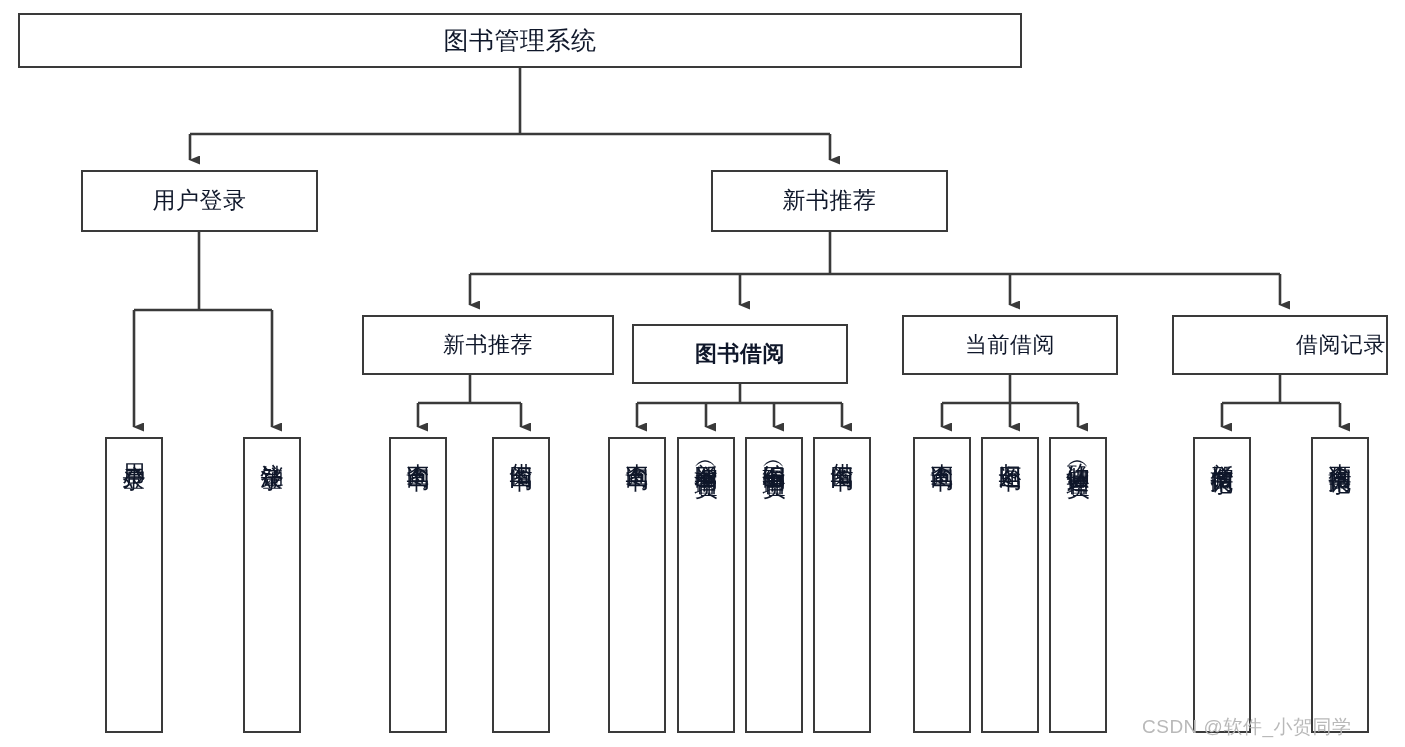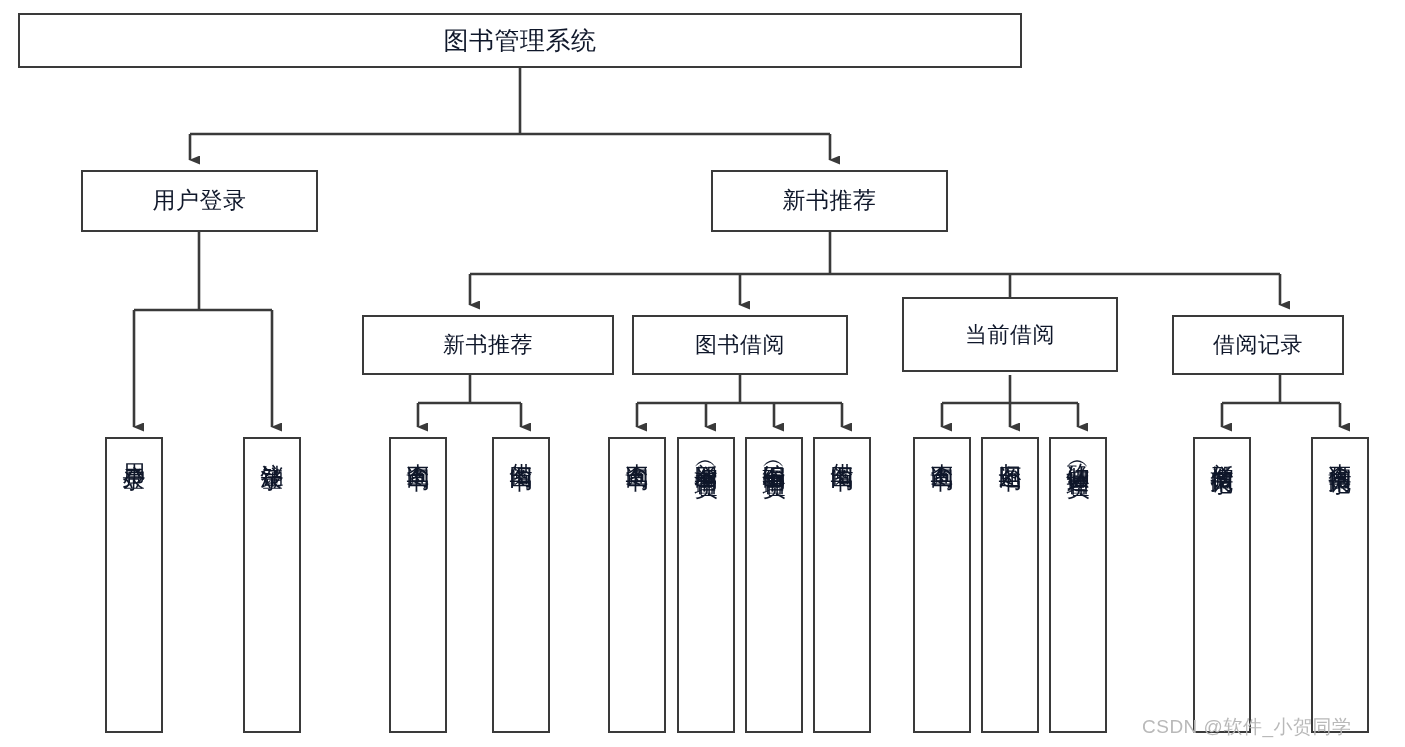--- a/index.html
+++ b/index.html
@@ -132,27 +132,27 @@
   <div class="node-box level-two" style="left:81px; top:170px; width:237px; height:62px;">
     <span class="node-label">用户登录</span>
   </div>
   <div class="node-box level-two" style="left:711px; top:170px; width:237px; height:62px;">
     <span class="node-label">新书推荐</span>
   </div>
 
   <div class="node-box level-three" style="left:362px; top:315px; width:252px; height:60px;justify-content:center;">
     <span class="node-label">新书推荐</span>
   </div>
-  <div class="node-box level-three" style="left:632px; top:315px; width:216px; height:60px;">
+  <div class="node-box level-three" style="left:632px; top:324px; width:216px; height:60px;font-weight:bold;">
     <span class="node-label">图书借阅</span>
   </div>
-  <div class="node-box level-three" style="left:902px; top:297px; width:216px; height:75px;">
+  <div class="node-box level-three" style="left:902px; top:315px; width:216px; height:60px;">
     <span class="node-label">当前借阅</span>
   </div>
-  <div class="node-box level-three" style="left:1172px; top:315px; width:172px; height:60px;">
+  <div class="node-box level-three" style="left:1172px; top:315px; width:216px; height:60px;justify-content:flex-end;">
     <span class="node-label">借阅记录</span>
   </div>
 
   <div class="node-box leaf" style="left:105px; top:437px; width:58px; height:296px;">
     <span class="node-label vertical">用户登录</span>
   </div>
   <div class="node-box leaf" style="left:243px; top:437px; width:58px; height:296px;">
     <span class="node-label vertical">注销登录</span>
   </div>
 

